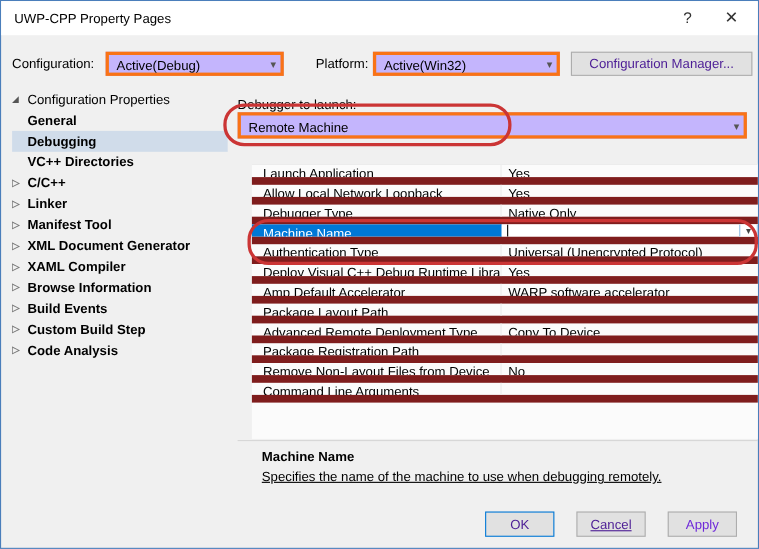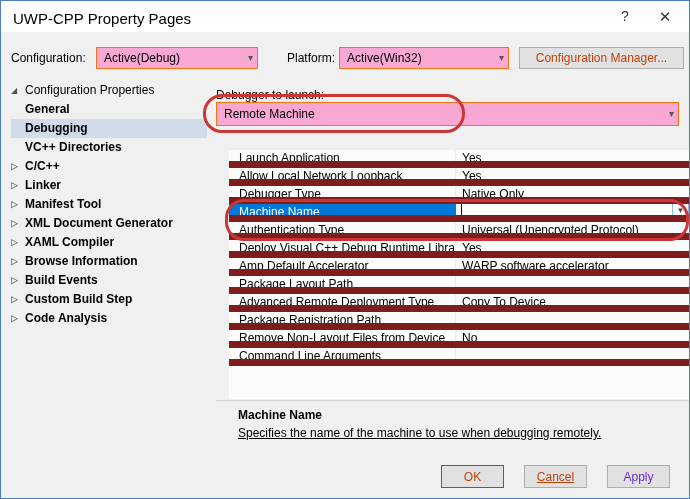--- a/index.html
+++ b/index.html
@@ -4,38 +4,38 @@
 <style>
   * { margin:0; padding:0; box-sizing:border-box; }
   html,body { background:#ffffff; }
   body { font-family:"Liberation Sans", sans-serif; font-size:12px; color:#000; }
 
   .dialog { position:relative; width:690px; height:499px; background:#f0f0f0;
             border:1px solid #4a7ebb; overflow:hidden; }
 
   
   .titlebar { position:absolute; left:0; top:0; right:0; height:31px; background:#ffffff; }
-  .win-title { position:absolute; left:12px; top:9px; font-size:15px; }
+  .win-title { position:absolute; left:12px; top:9px; font-size:12px; }
   .tb-btn { position:absolute; top:0; width:40px; height:31px; text-align:center;
             line-height:31px; font-size:14px; color:#333; cursor:default; }
   .tb-help { right:44px; }
   .tb-close { right:4px; font-size:15px; }
 
   
   .lbl { position:absolute; line-height:22px; }
   .cfg-lbl1 { left:10px;  top:46px; }
   .cfg-lbl2 { left:286px; top:46px; }
-  .combo { position:absolute; height:22px; background:#f9a8d4; border:1px solid #f97316;
+  .combo { position:absolute; height:22px; background:#c4b5fd; border:3px solid #f97316;
            line-height:20px; }
   .combo-text { position:absolute; left:7px; top:0; line-height:20px; white-space:nowrap; }
   .combo-arrow { position:absolute; right:4px; top:0; line-height:20px; font-size:10px; color:#555; }
   .cfg-combo1 { left:95px;  top:46px; width:162px; }
   .cfg-combo2 { left:338px; top:46px; width:170px; }
   .btn { background:#e1e1e1; border:1px solid #adadad; font-family:"Liberation Sans",sans-serif;
-         font-size:12px; color:#c2410c; }
+         font-size:12px; color:#4c1d95; }
   .cfg-mgr { position:absolute; left:518px; top:46px; width:165px; height:22px; }
 
   
   .tree { position:absolute; left:10px; top:80px; width:196px; height:260px; }
   .tree-item { height:19px; line-height:19px; white-space:nowrap; overflow:hidden; cursor:default; }
   .tree-item.lvl1 { margin-left:0;font-weight:bold; }
   .tree-item.selected { background:#d0dcea; }
   .expander { display:inline-block; width:14px; font-size:8px; color:#555; vertical-align:middle; }
   .expander.collapsed { color:#777; font-size:9px; }
   .tree-label { vertical-align:middle; }

